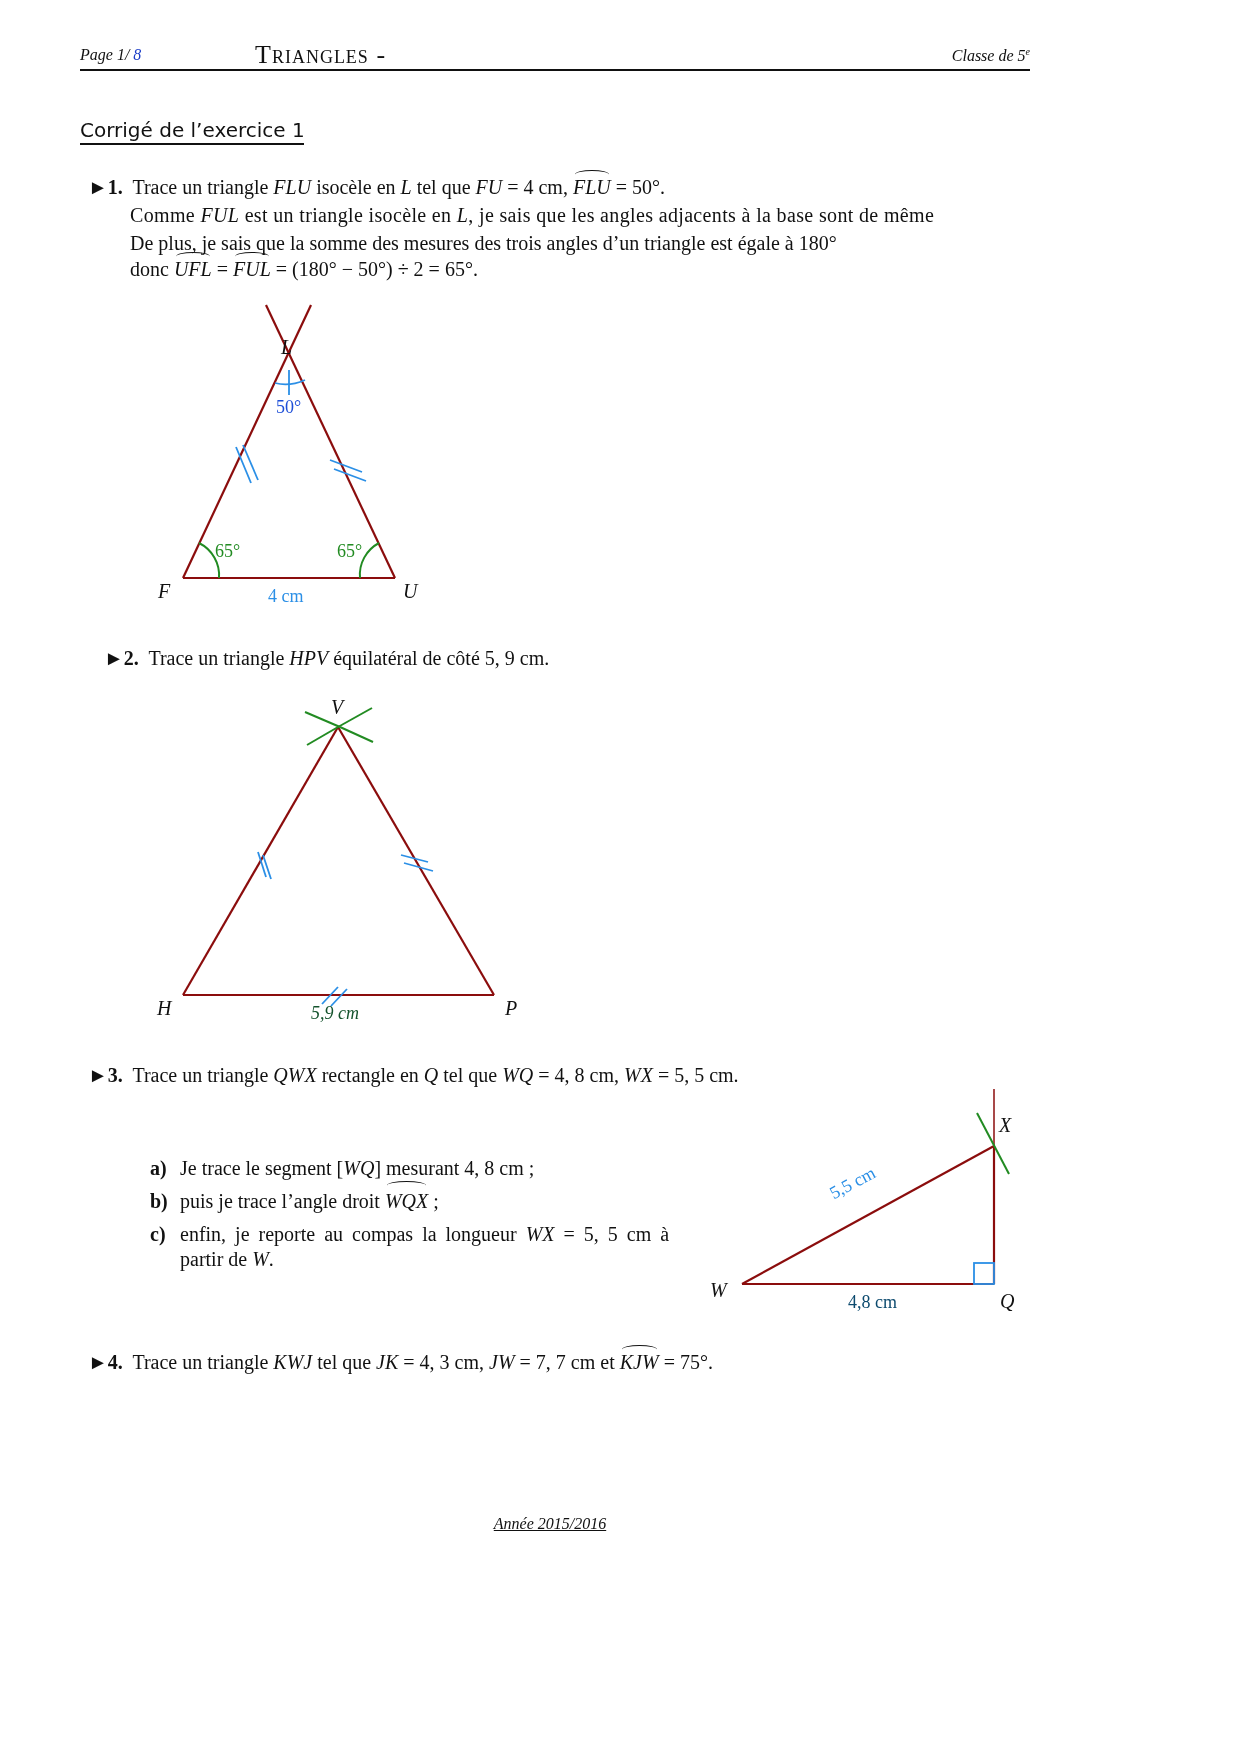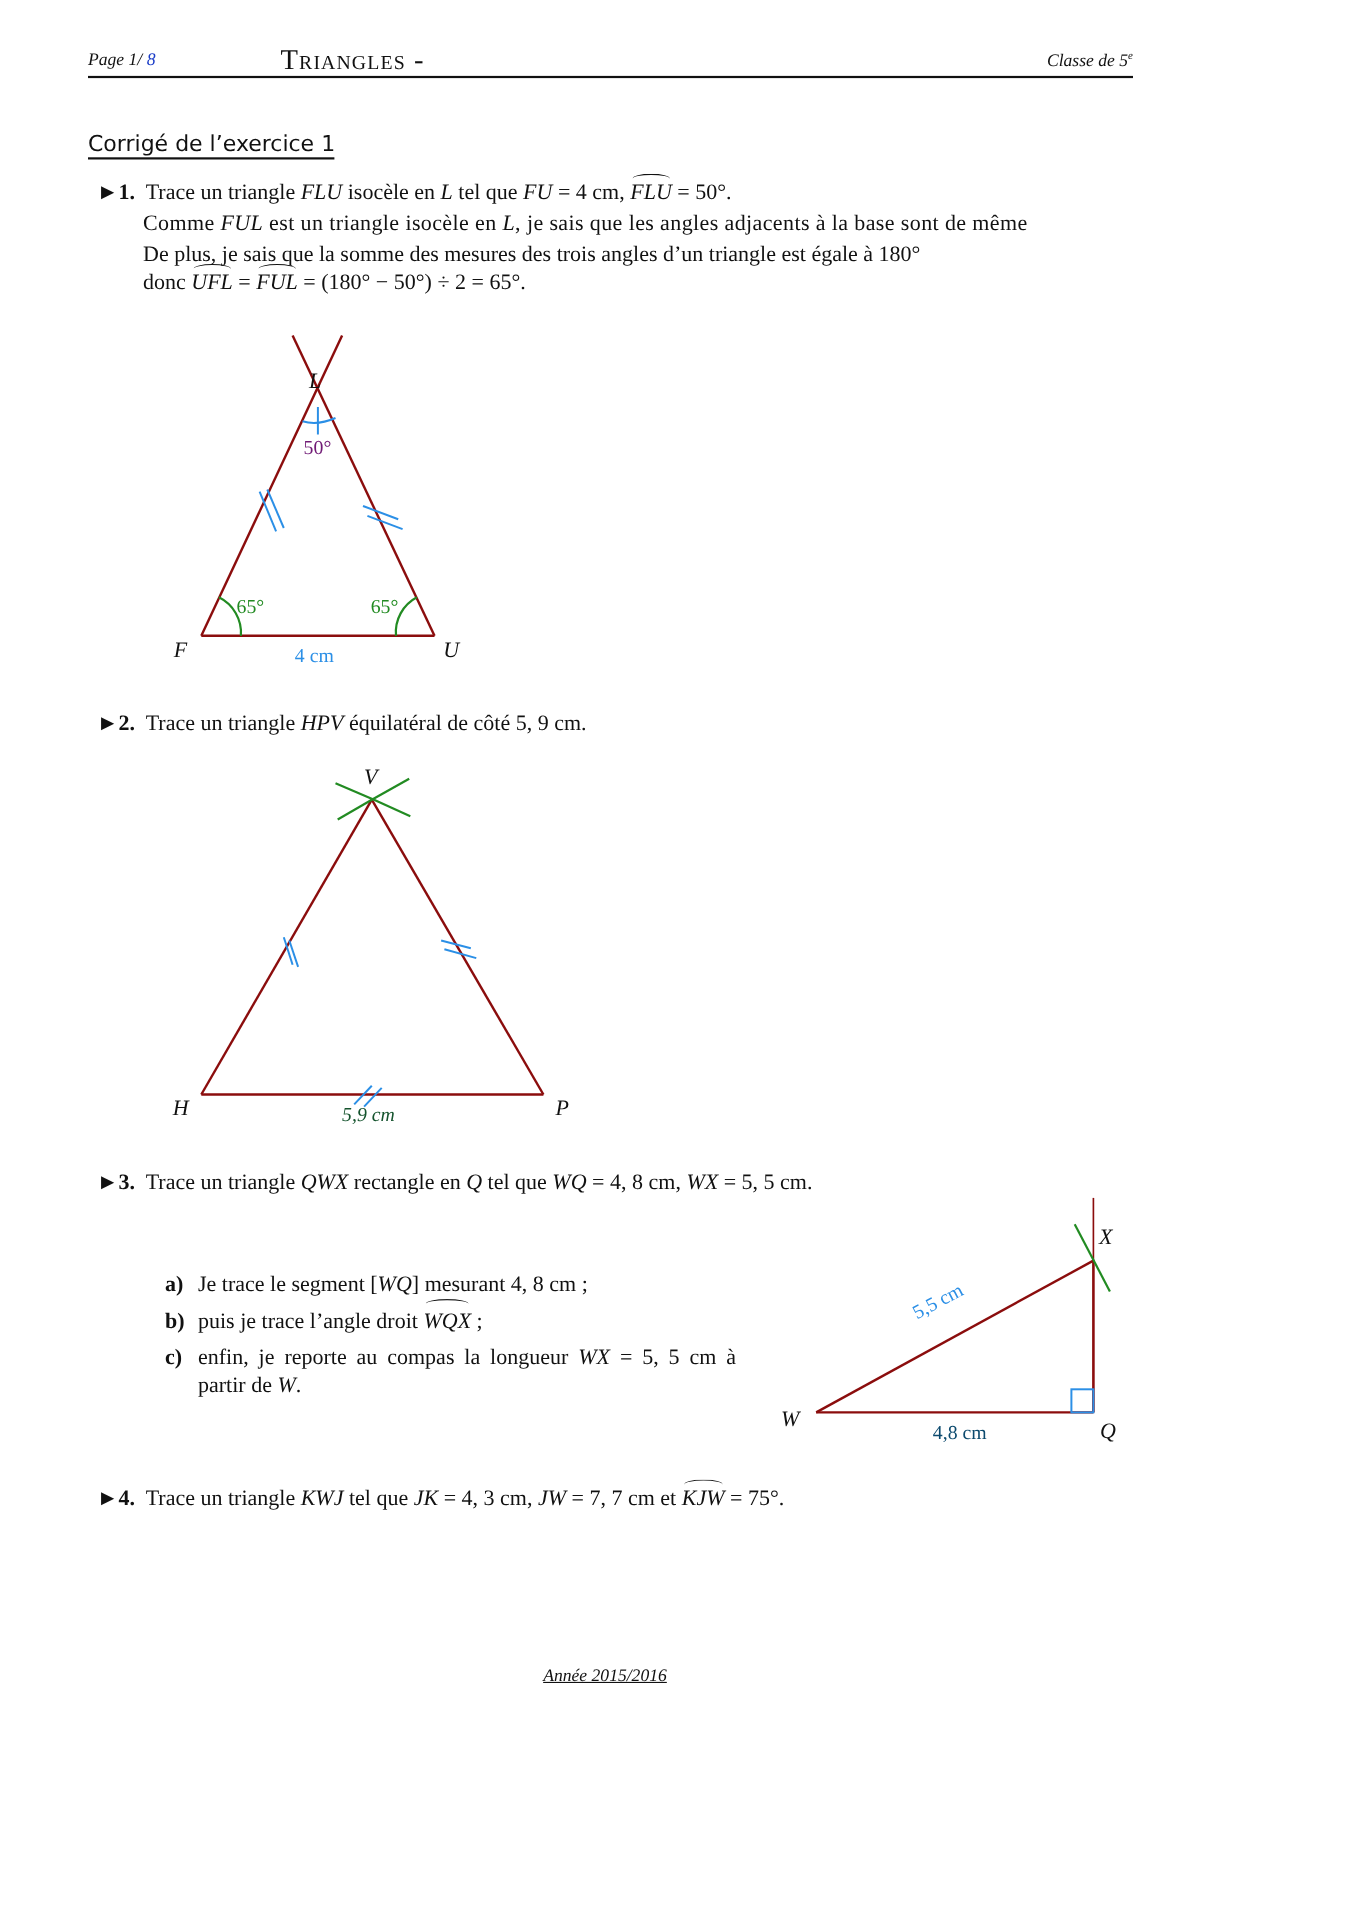--- a/index.html
+++ b/index.html
@@ -33,21 +33,21 @@
 </div>
 <div class="abs header-title">Triangles -</div>
 <div class="abs header-right">
   <span>Classe de 5</span><sup style="font-size:10px">e</sup>
 </div>
 <div class="abs header-rule"></div>
 
 <div class="abs section-title">Corrigé de l’exercice 1</div>
 <div class="abs section-rule"></div>
 
-<div class="abs q" style="left:88px; top:162px; width:942px;font-family:Liberation Serif, serif;">
+<div class="abs q" style="left:88px; top:174px; width:942px;font-family:Liberation Serif, serif;">
   <div class="item-line">
     <span class="num">►1.</span>&nbsp;
     <span>Trace un triangle </span><i>FLU</i><span> isocèle en </span><i>L</i><span> tel que </span><i>FU</i><span> = 4 cm, </span><i class="hat">FLU</i><span> = 50°.</span>
   </div>
   <div style="margin-left:42px; text-align:justify;">
     <div class="item-line" style="margin-top:2px; letter-spacing:0.35px;">
       <span>Comme </span><i>FUL</i><span> est un triangle isocèle en </span><i>L</i><span>, je sais que les angles adjacents à la base sont de même</span>
     </div>
     <div class="item-line" style="margin-top:2px;">
       <span>De plus, je sais que la somme des mesures des trois angles d’un triangle est égale à 180°</span>
@@ -71,28 +71,28 @@
     <line x1="368" y1="519" x2="400" y2="531" stroke="#2b8fe6" stroke-width="1.8" transform="translate(-34,-50)"></line>
 
     <path d="M 308 428 Q 322 432 338 425" fill="none" stroke="#2b8fe6" stroke-width="1.8" transform="translate(-33,-45)"></path>
     <line x1="289" y1="370" x2="289" y2="395" stroke="#2b8fe6" stroke-width="1.8"></line>
 
     <path d="M 219 578 A 36 36 0 0 0 199 543" fill="none" stroke="#228b22" stroke-width="2"></path>
     <path d="M 360 578 A 36 36 0 0 1 379 543" fill="none" stroke="#228b22" stroke-width="2"></path>
   </g>
 </svg>
 <div class="abs" style="left:281px; top:336px; font-style:italic; font-size:20px; font-family:'Liberation Serif',serif;">L</div>
-<div class="abs" style="left:276px; top:397px; font-size:18px; color:#701a75; font-family:'Liberation Serif',serif;">50°</div>
+<div class="abs" style="left:276px; top:397px; font-size:18px; color:#1d4ed8; font-family:'Liberation Serif',serif;">50°</div>
 <div class="abs" style="left:215px; top:541px; font-size:18px; color:#228b22; font-family:'Liberation Serif',serif;">65°</div>
 <div class="abs" style="left:337px; top:541px; font-size:18px; color:#228b22; font-family:'Liberation Serif',serif;">65°</div>
 <div class="abs" style="left:158px; top:580px; font-style:italic; font-size:20px; font-family:'Liberation Serif',serif;">F</div>
 <div class="abs" style="left:403px; top:580px; font-style:italic; font-size:20px; font-family:'Liberation Serif',serif;">U</div>
 <div class="abs" style="left:268px; top:586px; font-size:18px; color:#2b8fe6; font-family:'Liberation Serif',serif;">4 cm</div>
 
-<div class="abs q item-line" style="left:88px; top:645px;">
+<div class="abs q item-line" style="left:104px; top:645px;">
   <span class="num">►2.</span>&nbsp;
   <span>Trace un triangle </span><i>HPV</i><span> équilatéral de côté 5, 9 cm.</span>
 </div>
 
 <svg class="abs" style="left:0; top:0;" width="1240" height="1754">
   <line x1="183" y1="995" x2="494" y2="995" stroke="#8b0d0d" stroke-width="2.2"></line>
   <line x1="183" y1="995" x2="338" y2="727" stroke="#8b0d0d" stroke-width="2.2"></line>
   <line x1="494" y1="995" x2="338" y2="727" stroke="#8b0d0d" stroke-width="2.2"></line>
 
   <line x1="307" y1="793" x2="416" y2="793" stroke="none"></line>

